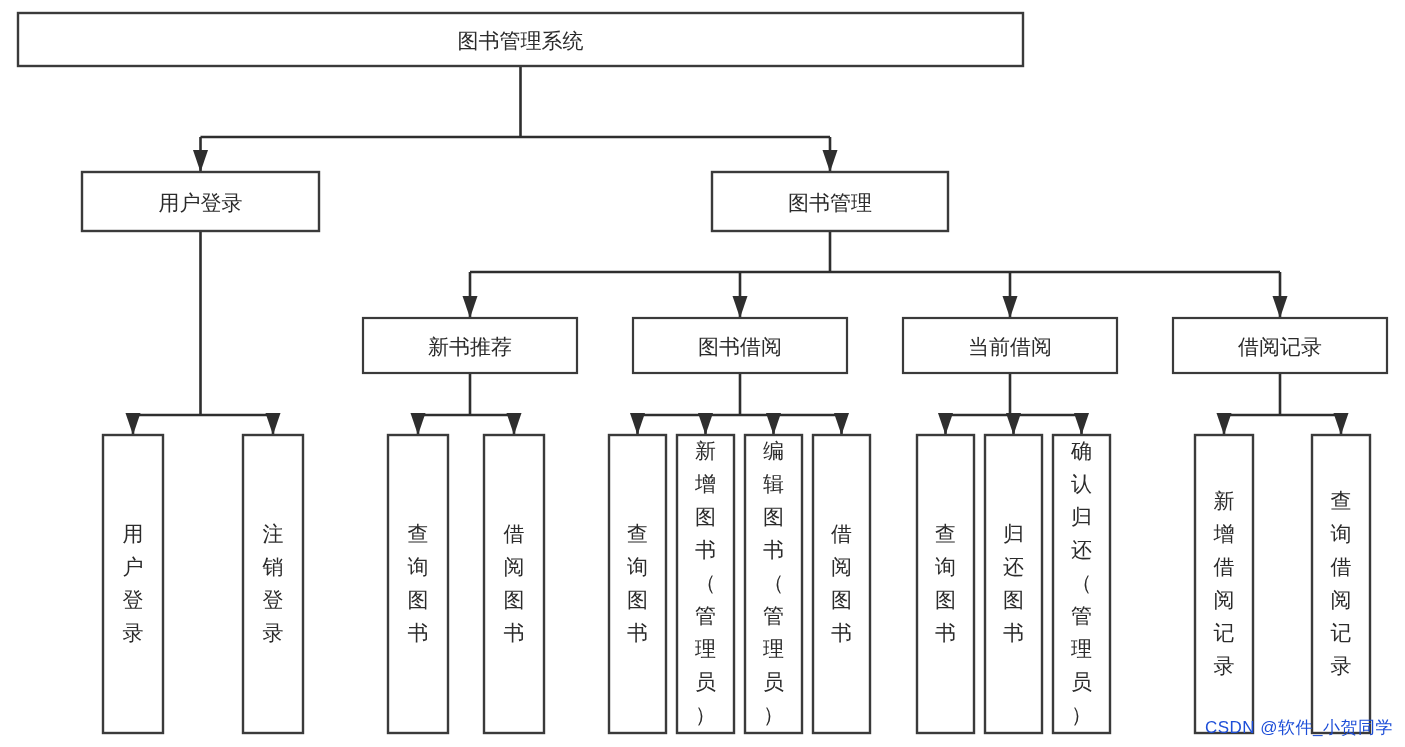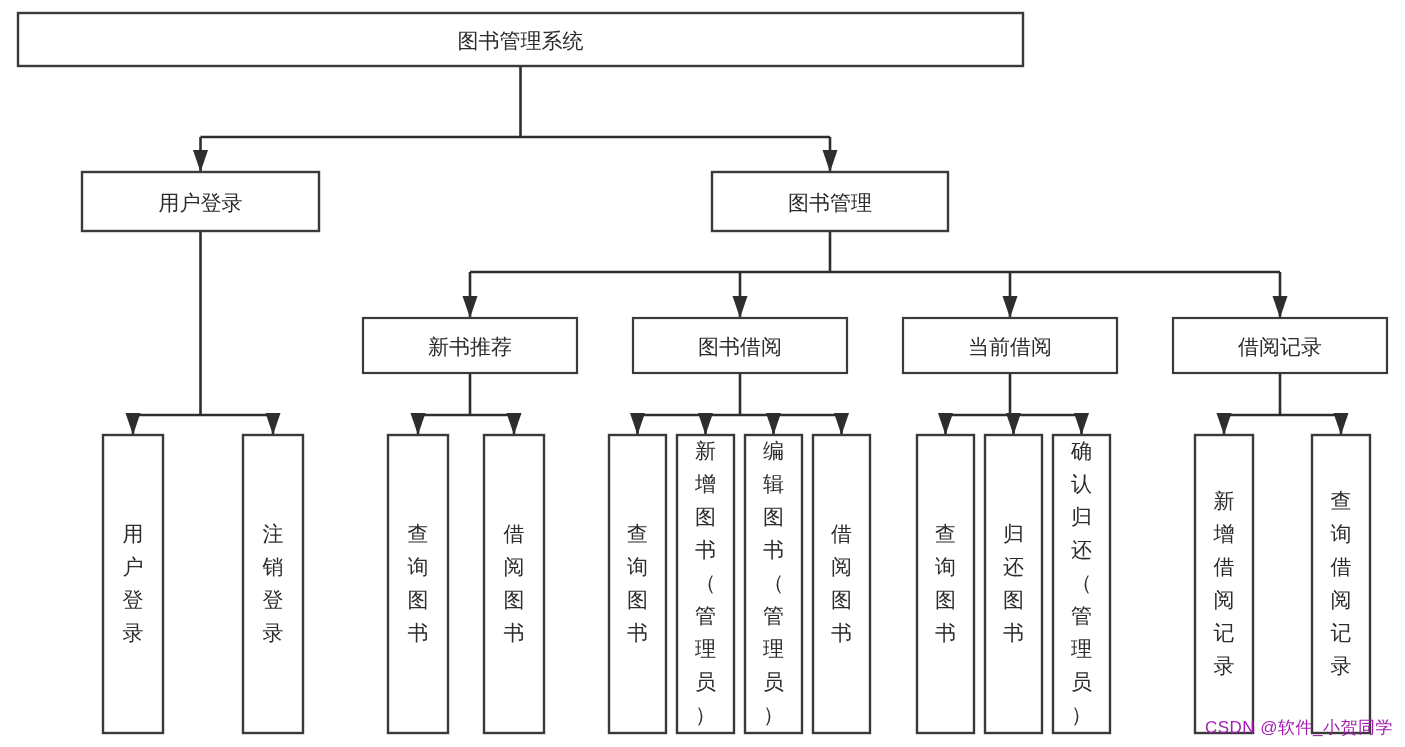--- a/index.html
+++ b/index.html
@@ -58,21 +58,21 @@
   .arrow-head {
     fill: #2e2e2e;
     stroke: none;
   }
   .watermark {
     position: absolute;
     right: 12px;
     bottom: 8px;
     font-family: "Liberation Sans", "DejaVu Sans", sans-serif;
     font-size: 17px;
-    color: #a21caf;
+    color: #1d4ed8;
     letter-spacing: 0.5px;
     white-space: nowrap;
     pointer-events: none;
     user-select: none;
     text-align: right;
   }
 </style>
 </head>
 <body>
 

